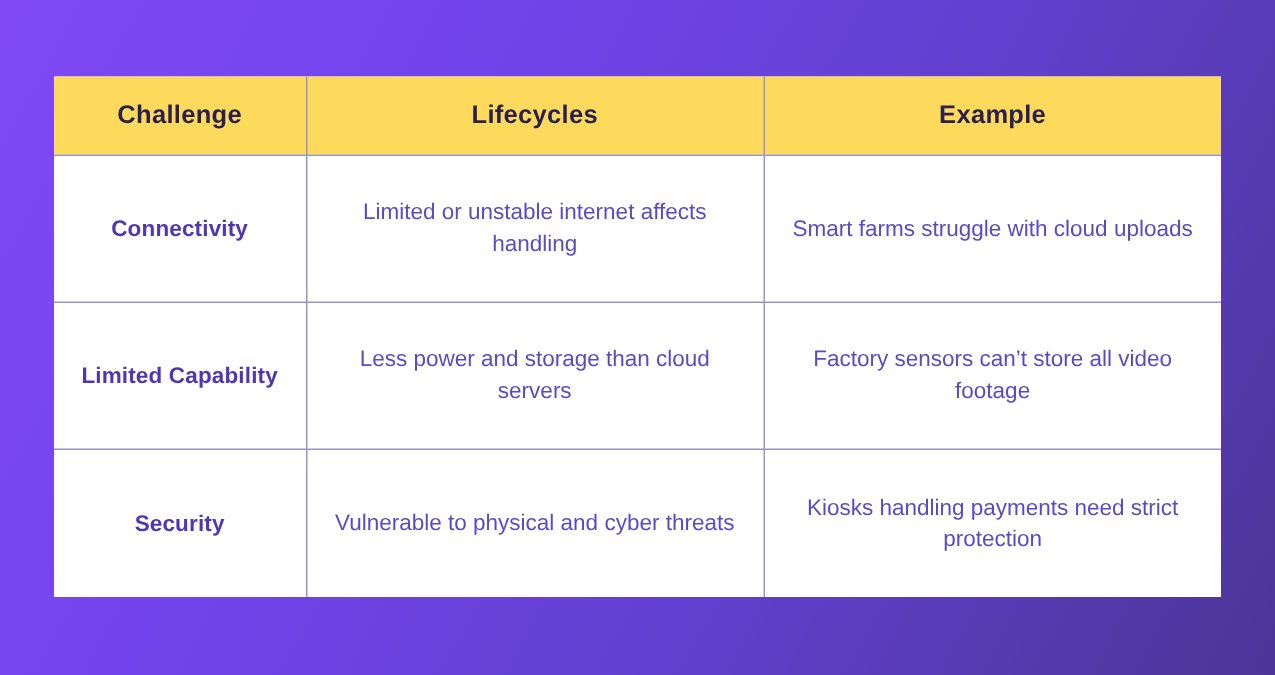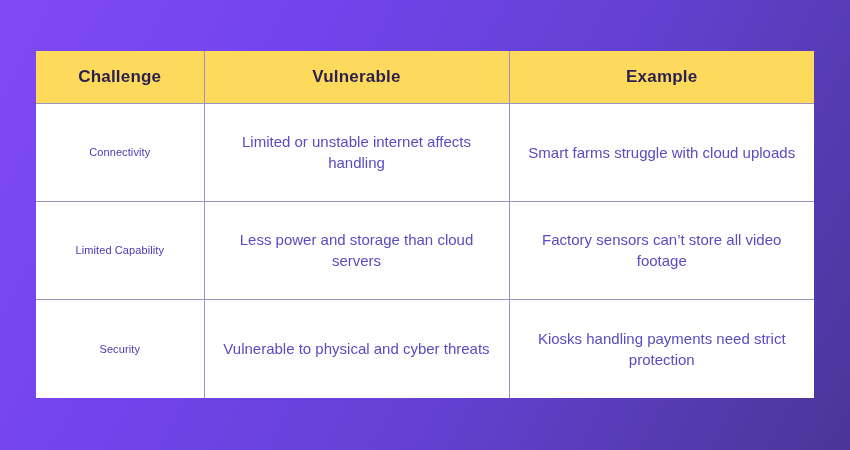--- a/index.html
+++ b/index.html
@@ -62,22 +62,22 @@
     border-bottom: 1.5px solid #9a93c4;
     vertical-align: middle;
     text-align: center;
     padding: 6px 14px;
   }
   tbody td:last-child { border-right: none; }
   tbody tr:last-child td { border-bottom: none; }
 
   td.cell-challenge {
     color: #4f37b3;
-    font-size: 11px;
-    font-weight: normal;
+    font-size: 15px;
+    font-weight: bold;
     letter-spacing: 0.1px;
   }
   td.cell-text {
     color: #5a4cc0;
     font-size: 15px;
     font-weight: normal;
     line-height: 1.42;
   }
 </style>
 </head>
@@ -88,21 +88,21 @@
   <div id="table-card">
     <table class="challenge-table">
       <colgroup>
         <col class="c-challenge">
         <col class="c-description">
         <col class="c-example">
       </colgroup>
       <thead>
         <tr class="header-row">
           <th>Challenge</th>
-          <th>Vulnerable</th>
+          <th>Lifecycles</th>
           <th>Example</th>
         </tr>
       </thead>
       <tbody>
         <tr>
           <td class="cell-challenge">Connectivity</td>
           <td class="cell-text">Limited or unstable internet affects handling</td>
           <td class="cell-text">Smart farms struggle with cloud uploads</td>
         </tr>
         <tr>

